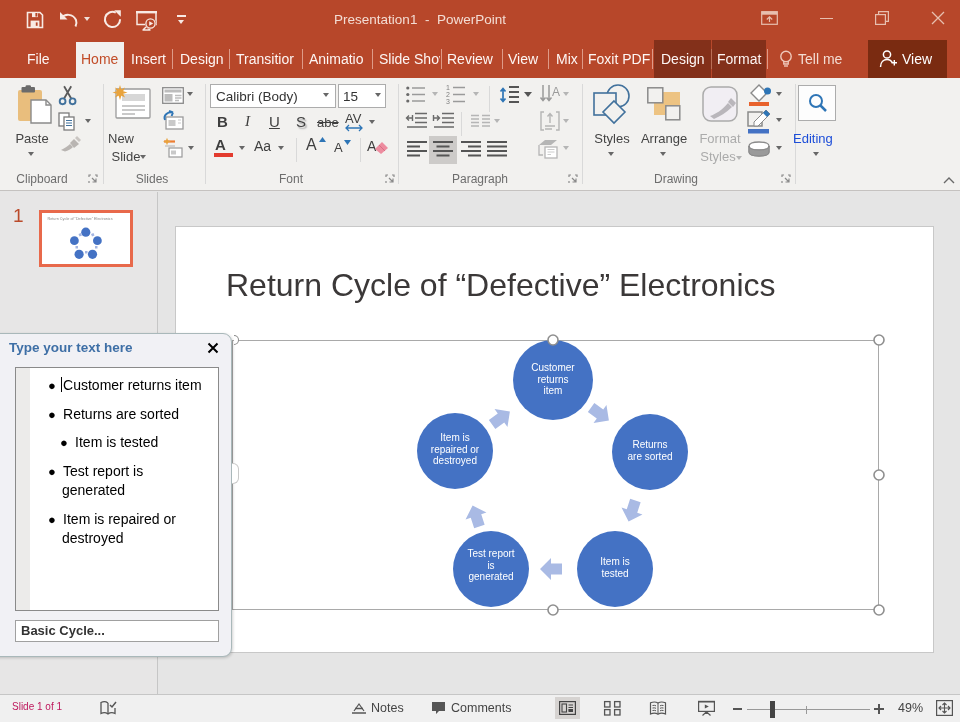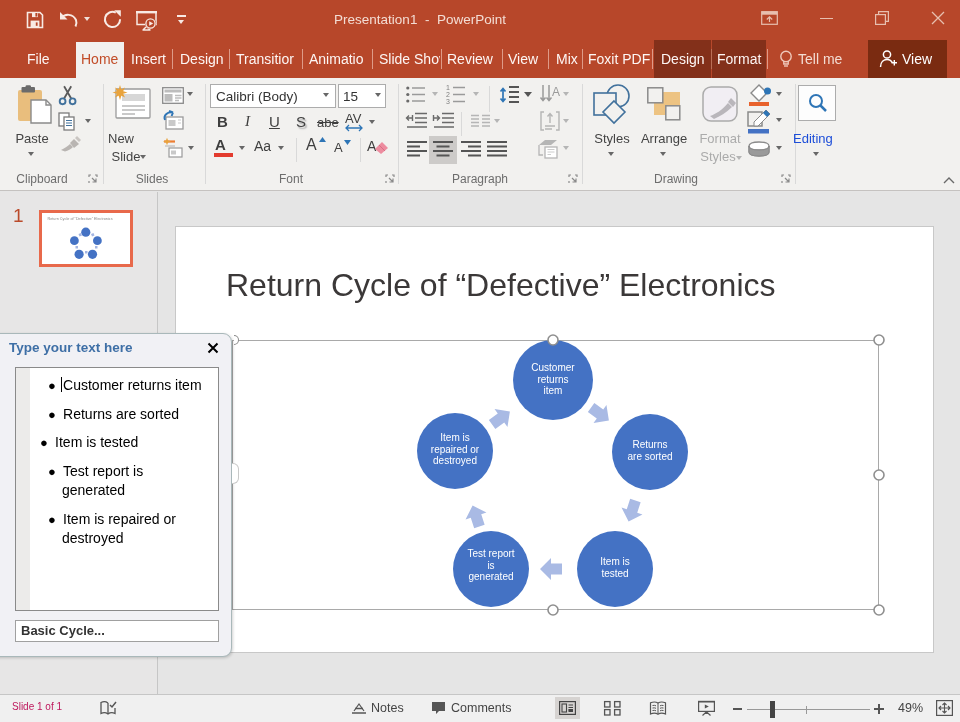--- a/index.html
+++ b/index.html
@@ -430,21 +430,21 @@
 <div class="ab" style="left:-8px;top:333px;width:240px;height:324px;background:#F1F1F5;border:1px solid #A9B8BA;border-radius:0 9px 9px 0;box-shadow:1px 1px 3px rgba(0,0,0,0.18)"></div>
 <div class="t" style="left:9px;top:340px;font-size:13.5px;font-weight:bold;color:#3E6FA6">Type your text here</div>
 <svg class="ab" style="left:207px;top:342px" width="12" height="12" viewBox="0 0 12 12">
  <path d="M1.5 1.5 L10.5 10.5 M10.5 1.5 L1.5 10.5" stroke="#000" stroke-width="2"></path>
 </svg>
 <div class="ab" style="left:15px;top:367px;width:204px;height:244px;background:#fff;border:1px solid #8a8a8a"></div>
 <div class="ab" style="left:16px;top:368px;width:14px;height:242px;background:#ECEBEA"></div>
 <div class="ab" style="left:61px;top:377px;width:1.3px;height:15px;background:#000"></div>
 <div class="t" style="left:48px;top:377px;font-size:13px;color:#000">●&nbsp;&nbsp;<span style="font-size:14px">Customer returns item</span></div>
 <div class="t" style="left:48px;top:406px;font-size:13px;color:#000">●&nbsp;&nbsp;<span style="font-size:14px">Returns are sorted</span></div>
-<div class="t" style="left:40px;top:434px;font-size:13px;color:#000">●&nbsp;&nbsp;<span style="font-size:14px">Item is tested</span></div>
+<div class="t" style="left:60px;top:434px;font-size:13px;color:#000">●&nbsp;&nbsp;<span style="font-size:14px">Item is tested</span></div>
 <div class="t" style="left:48px;top:463px;font-size:13px;color:#000">●&nbsp;&nbsp;<span style="font-size:14px">Test report is</span></div>
 <div class="t" style="left:62px;top:482px;font-size:14px;color:#000">generated</div>
 <div class="t" style="left:48px;top:511px;font-size:13px;color:#000">●&nbsp;&nbsp;<span style="font-size:14px">Item is repaired or</span></div>
 <div class="t" style="left:62px;top:530px;font-size:14px;color:#000">destroyed</div>
 <div class="ab" style="left:15px;top:620px;width:204px;height:22px;background:#fff;border:1px solid #A0A0A0"></div>
 <div class="t" style="left:21px;top:623px;font-size:13px;font-weight:bold;color:#333">Basic Cycle...</div>
 
 <div class="ab" style="left:233.5px;top:335px;width:5.5px;height:10px;background:#fff;border:1.4px solid #8a8a8a;border-left:none;border-radius:0 5px 5px 0"></div>
 <div class="ab" style="left:232px;top:463px;width:7px;height:21px;background:#fff;border:1.2px solid #C9C9C9;border-left:none;border-radius:0 6px 6px 0"></div>
 

